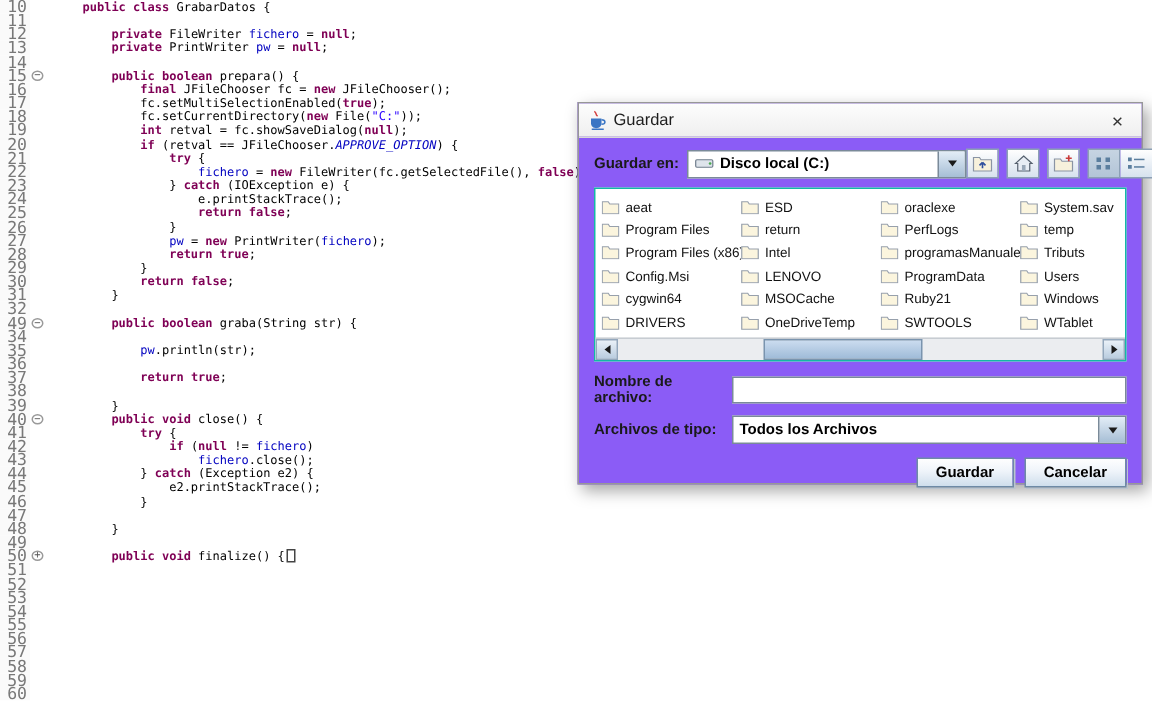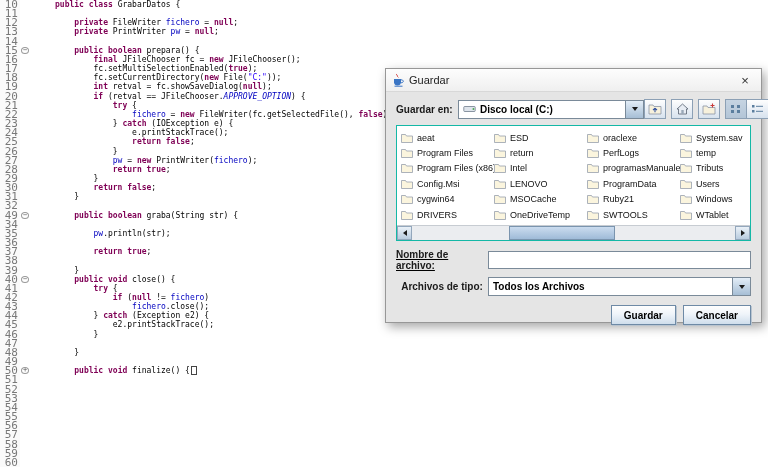--- a/index.html
+++ b/index.html
@@ -15,21 +15,21 @@
   .cd{white-space:pre;margin-left:24px;}
   .t-k{color:#7F0055;font-weight:bold;}
   .t-p{color:#000000;}
   .t-s{color:#2A00FF;}
   .t-f{color:#0000C0;}
   .t-c{color:#0000C0;font-style:italic;}
   .cursor-box{display:inline-block;width:4px;height:7px;border:1px solid #444;margin-left:1px;vertical-align:middle;}
 
   
   .dialog{position:absolute;left:385px;top:68px;width:377px;height:255px;box-sizing:border-box;
-          background:#e5e5e5;border:1px solid #979797;box-shadow:3px 4px 10px rgba(0,0,0,.35);
+          background:#8b5cf6;border:1px solid #979797;box-shadow:3px 4px 10px rgba(0,0,0,.35);
           display:flex;flex-direction:column;font-size:10px;}
   .titlebar{flex:0 0 22px;background:linear-gradient(#FDFDFD,#EFEFEF);border-bottom:1px solid #D8D8D8;
             display:flex;align-items:center;padding:0 6px;gap:5px;}
   .titlebar .title{font-size:11px;color:#1d1d1d;}
   .closebtn{margin-left:auto;border:none;background:transparent;font-size:13px;line-height:13px;color:#333;
             width:20px;height:18px;padding:0;cursor:default;font-family:"Liberation Sans",sans-serif;}
   .dlg-body{flex:1;padding:7px 10px 8px;display:flex;flex-direction:column;}
   .drow{display:flex;align-items:center;}
   .dlbl{font-weight:bold;color:#1a1a1a;}
   .lbl-lookin{flex:0 0 62px;}
@@ -56,22 +56,22 @@
   .fitem{display:flex;align-items:center;gap:4px;height:15.4px;font-size:9px;white-space:nowrap;overflow:hidden;color:#111;}
   .hscroll{position:absolute;left:0;right:0;bottom:0;height:15px;background:#EBEDF0;border-top:1px solid #C7CCD2;display:flex;box-sizing:border-box;}
   .sb-btn{flex:0 0 15px;box-sizing:border-box;border:1px solid #93A7BC;background:linear-gradient(#EAF1F8,#B9CCDF);
           display:flex;align-items:center;justify-content:center;padding:0;}
   .tri-left{width:0;height:0;border-top:3.5px solid transparent;border-bottom:3.5px solid transparent;border-right:4px solid #1a1a1a;}
   .tri-right{width:0;height:0;border-top:3.5px solid transparent;border-bottom:3.5px solid transparent;border-left:4px solid #1a1a1a;}
   .track{flex:1;position:relative;}
   .thumb{position:absolute;left:30%;width:33%;top:0;bottom:0;box-sizing:border-box;
          background:linear-gradient(#CBDCEF,#9FBBD8);border:1px solid #7A94AE;}
 
-  .mt8{margin-top:8px;text-decoration:underline;}
-  .mt6{margin-top:6px;text-align:center;}
+  .mt8{margin-top:8px;}
+  .mt6{margin-top:6px;}
   .fninput{flex:1;height:18px;box-sizing:border-box;border:1px solid #7A8A99;background:#fff;
            font:10px "Liberation Sans",sans-serif;padding:0 3px;}
   .btnrow{margin-top:9px;display:flex;justify-content:flex-end;gap:7px;}
   .obtn{height:20px;padding:0 12px;font-family:"Liberation Sans",sans-serif;font-weight:bold;font-size:10px;color:#000;
         background:linear-gradient(#FEFEFE 0%,#EFF4FA 45%,#CFDEEC 100%);border:1px solid #6E8AA6;box-shadow:1px 1px 0 #B9C4CF;}
 </style>
 </head>
 <body>
 
 <div class="editor">

